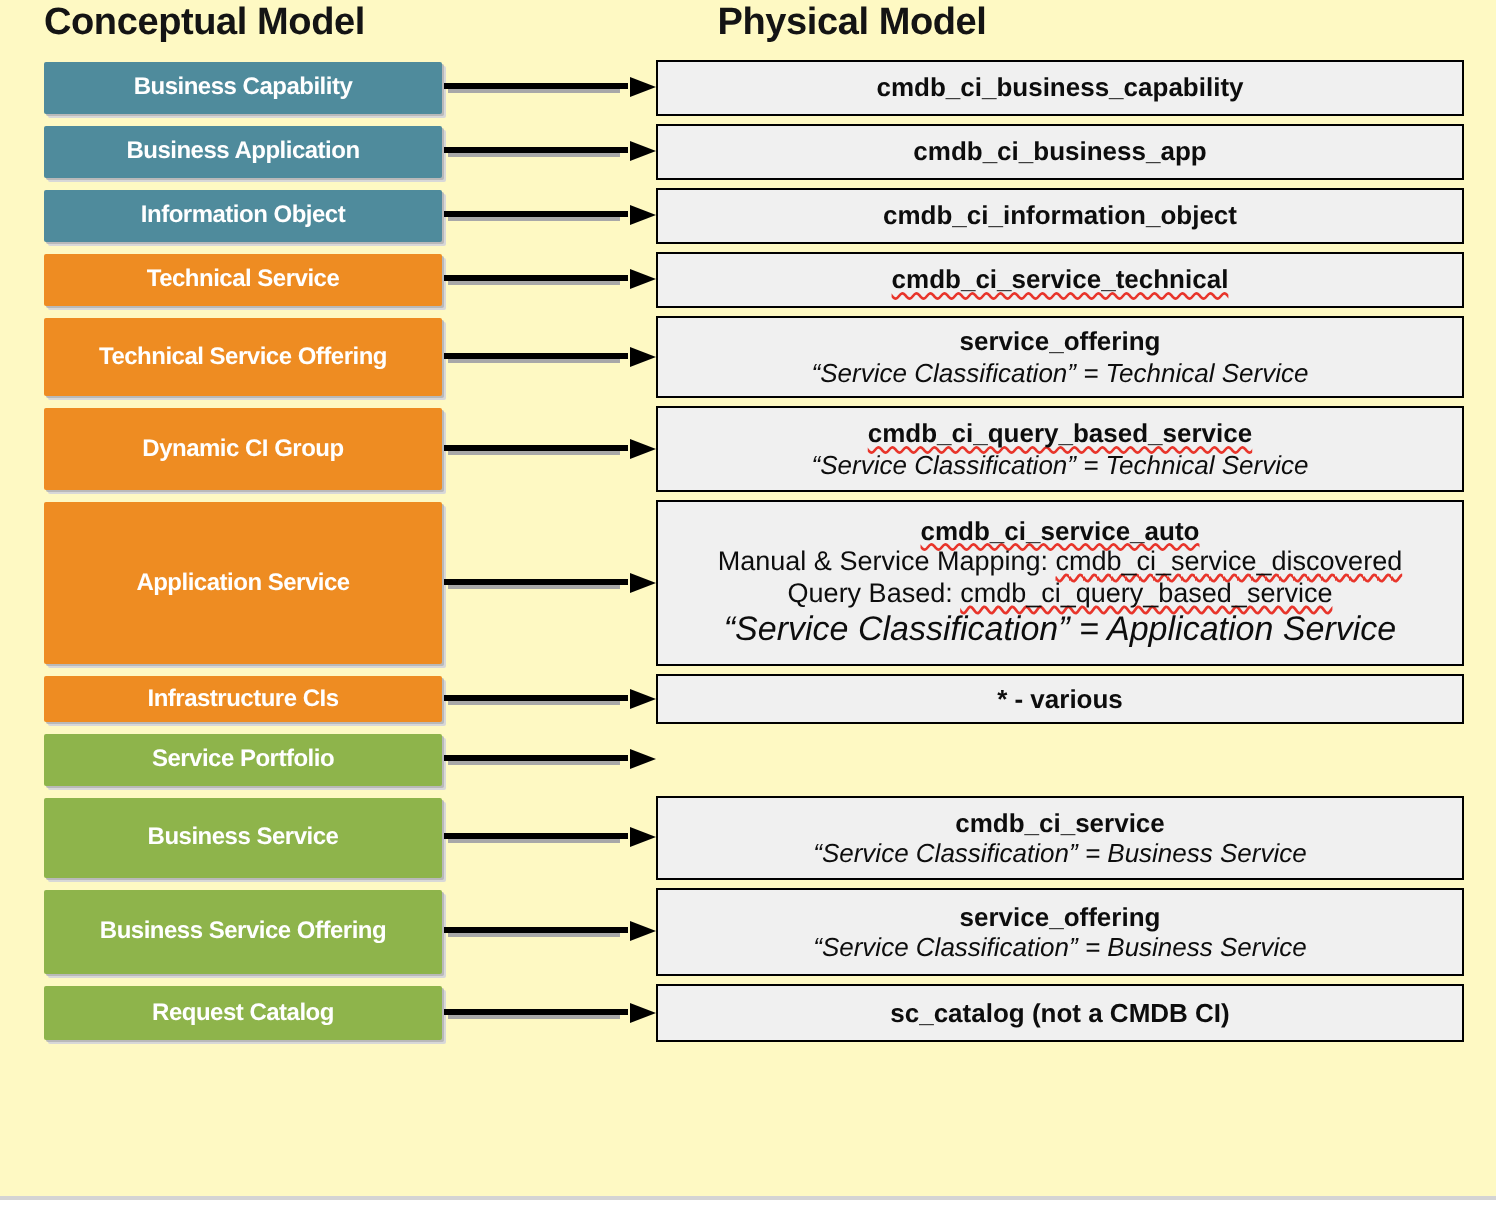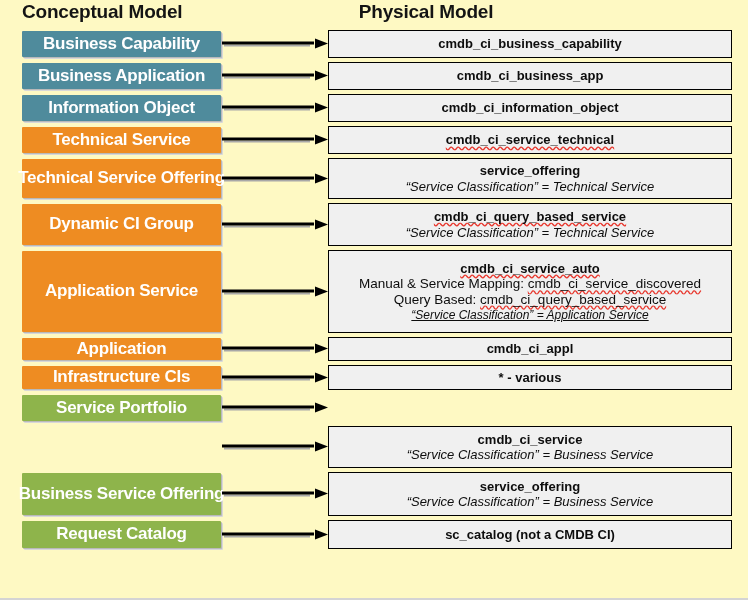--- a/index.html
+++ b/index.html
@@ -65,21 +65,21 @@
     bottom: 3px;
     border-radius: 1px;
     box-shadow: 1px 1px 0 0 #b9b9b9, 2px 2px 0 0 #d8d8d8;
     display: flex;
     align-items: center;
     justify-content: center;
   }
   .chip-label {
     color: #ffffff;
     font-weight: bold;
-    font-size: 17px;
+    font-size: 12px;
     letter-spacing: -0.25px;
     text-align: center;
     line-height: 1.1;
     white-space: nowrap;
   }
   .chip.teal   { background: #4f8b9c; }
   .chip.orange { background: #ee8c22; }
   .chip.green  { background: #8eb44b; }
 
   
@@ -138,21 +138,21 @@
   }
   .pline {
     font-size: 13px;
     color: #0d0d0d;
     line-height: 1.18;
     white-space: nowrap;
     text-align: right;
   }
   .pline.bold   { font-weight: bold; }
   .pline.italic { font-style: italic; font-weight: normal; }
-  .pline.small  { font-size: 12px; text-decoration: underline; }
+  .pline.small  { font-size: 17px; }
   .pline.normal { font-weight: normal; font-size: 13.5px; }
 
   
   .sq {
     text-decoration: underline wavy #e8352b;
     text-decoration-skip-ink: none;
     text-underline-offset: 1px;
   }
 
   
@@ -267,33 +267,20 @@
           <div class="shaft"></div>
           <div class="head"></div>
         </div>
         <div class="pbox">
           <div class="pline bold"><span class="sq">cmdb_ci_service_auto</span></div>
           <div class="pline normal">Manual &amp; Service Mapping: <span class="sq">cmdb_ci_service_discovered</span></div>
           <div class="pline normal">Query Based: <span class="sq">cmdb_ci_query_based_service</span></div>
           <div class="pline italic small">“Service Classification” = Application Service</div>
         </div>
       </div>
-      <div class="row" style="height: 28px;">
-        <div class="chip orange">
-          <span class="chip-label">Application</span>
-        </div>
-        <div class="arrow">
-          <div class="shaftshadow"></div>
-          <div class="shaft"></div>
-          <div class="head"></div>
-        </div>
-        <div class="pbox">
-          <div class="pline bold">cmdb_ci_appl</div>
-        </div>
-      </div>
       <div class="row" style="height: 29px;">
         <div class="chip orange">
           <span class="chip-label">Infrastructure CIs</span>
         </div>
         <div class="arrow">
           <div class="shaftshadow"></div>
           <div class="shaft"></div>
           <div class="head"></div>
         </div>
         <div class="pbox">
@@ -304,20 +291,23 @@
         <div class="chip green">
           <span class="chip-label">Service Portfolio</span>
         </div>
         <div class="arrow">
           <div class="shaftshadow"></div>
           <div class="shaft"></div>
           <div class="head"></div>
         </div>
       </div>
       <div class="row" style="height: 46px;">
+        <div class="chip green">
+          <span class="chip-label">Business Service</span>
+        </div>
         <div class="arrow">
           <div class="shaftshadow"></div>
           <div class="shaft"></div>
           <div class="head"></div>
         </div>
         <div class="pbox">
           <div class="pline bold">cmdb_ci_service</div>
           <div class="pline italic">“Service Classification” = Business Service</div>
         </div>
       </div>

